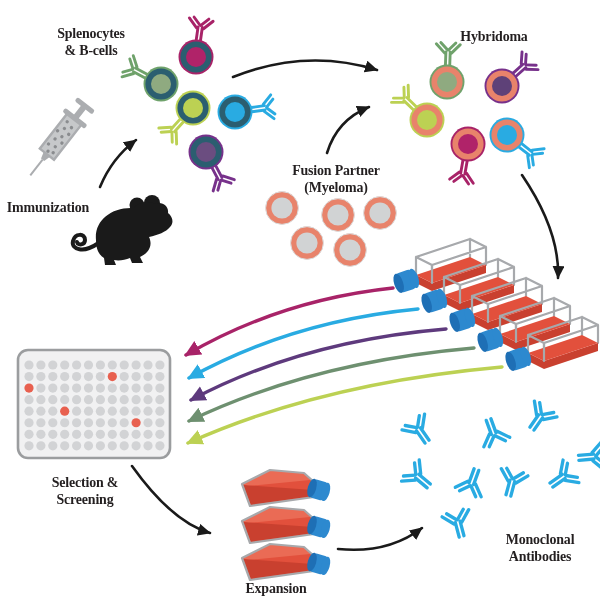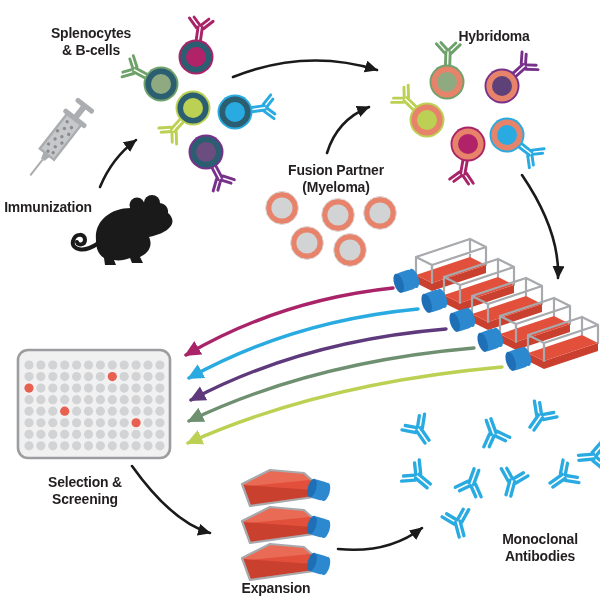--- a/index.html
+++ b/index.html
@@ -1,17 +1,17 @@
 <!DOCTYPE html>
 <html><head>
 <meta charset="utf-8">
 <style>
   html,body{margin:0;padding:0;background:#fff;}
   .stage{position:relative;width:600px;height:600px;background:#ffffff;overflow:hidden;
-         font-family:Liberation Sans, sans-serif;}
+         font-family:Liberation Serif, serif;}
   .stage svg{position:absolute;left:0;top:0;}
   .lbl{position:absolute;transform:translate(-50%,-50%) scaleX(.93);
        font-weight:bold;font-size:15px;line-height:16.5px;color:#231F20;
        text-align:center;white-space:nowrap;letter-spacing:-.2px;}
   .lbl span{display:block;}
 </style>
 </head>
 <body>
 
 <div class="stage">

